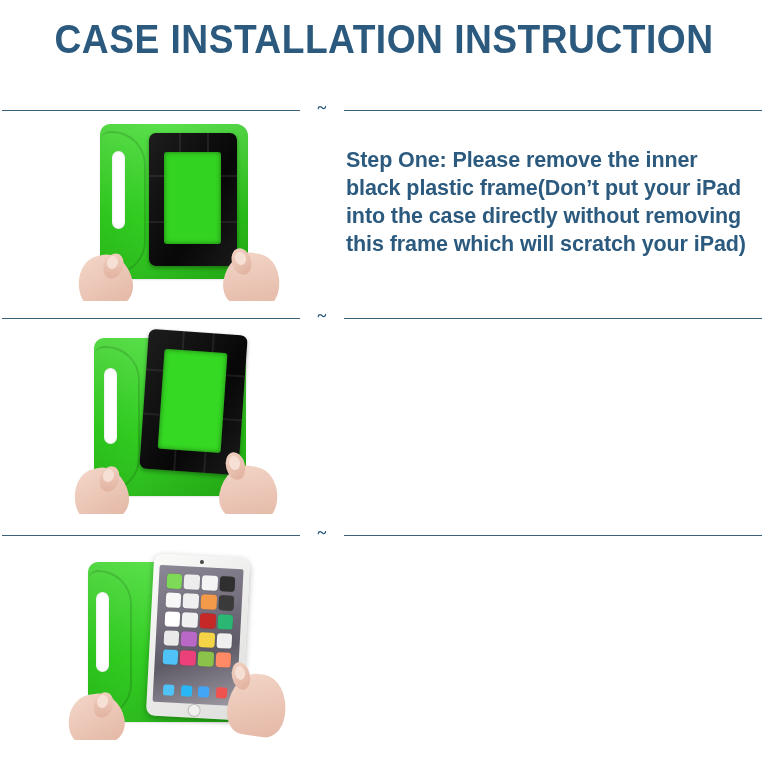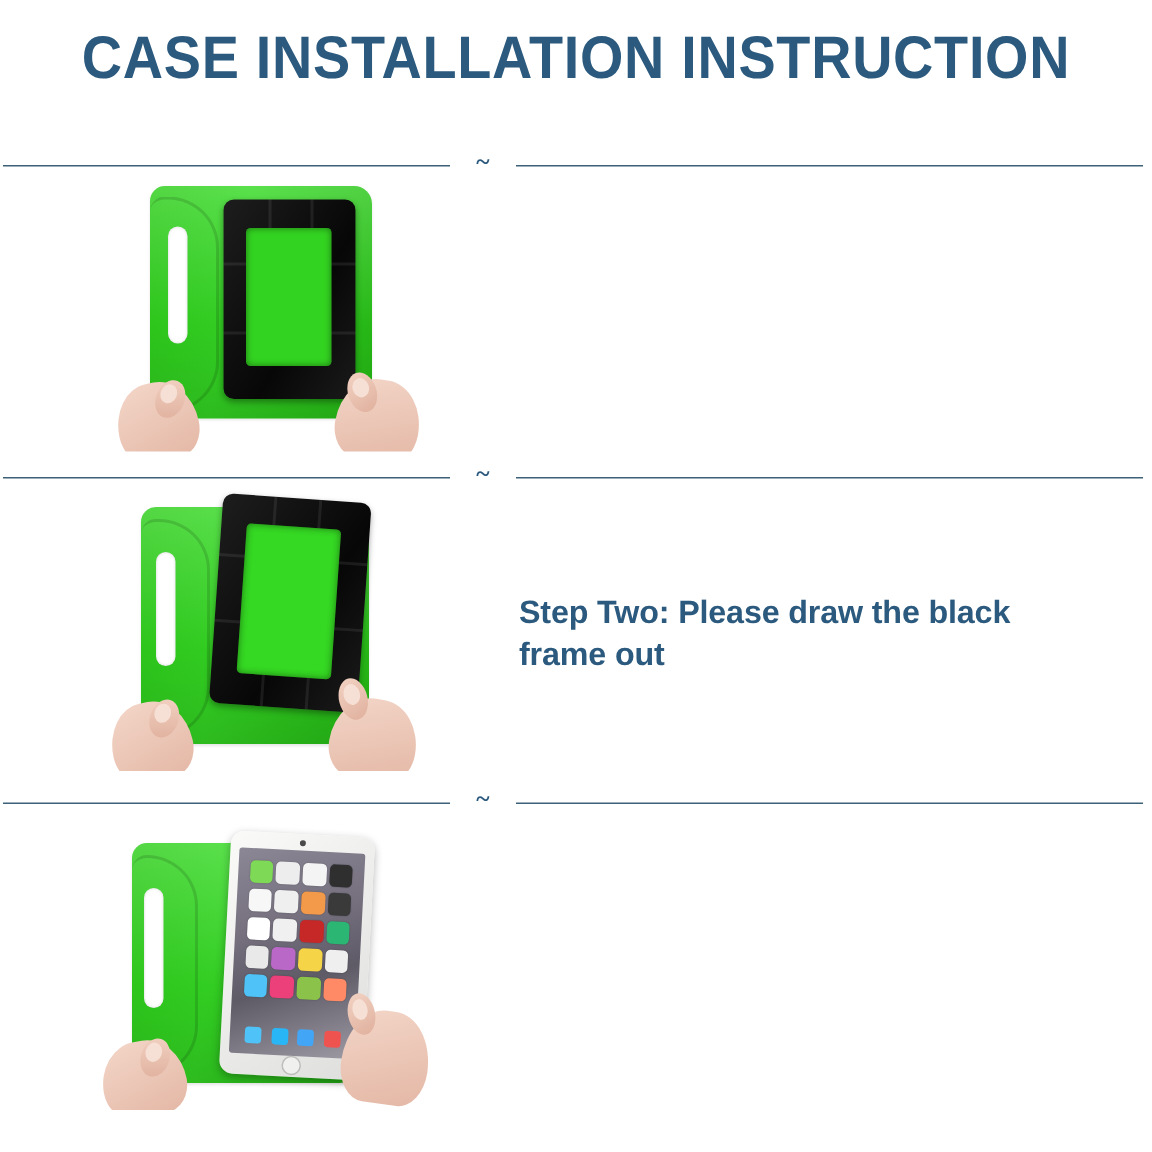--- a/index.html
+++ b/index.html
@@ -197,20 +197,21 @@
 
       <div class="hand" style="left:22px;top:140px;width:54px;height:52px;transform:rotate(-12deg);"></div>
       <div class="thumb" style="left:48px;top:138px;width:19px;height:26px;transform:rotate(22deg);"></div>
       <div class="nail" style="left:51px;top:141px;width:11px;height:13px;transform:rotate(22deg);"></div>
 
       <div class="hand" style="left:168px;top:138px;width:56px;height:54px;transform:rotate(10deg);"></div>
       <div class="thumb" style="left:176px;top:133px;width:19px;height:27px;transform:rotate(-18deg);"></div>
       <div class="nail" style="left:179px;top:137px;width:11px;height:13px;transform:rotate(-18deg);"></div>
     </div>
 
+    <div class="steptext" style="left:346px;top:33px;width:400px;">Step One: Please remove the inner black plastic frame(Don’t put your iPad into the case directly without removing this frame which will scratch your iPad)</div>
   </div>
 
   <div class="divider" style="top:311px;">
     <div class="ln ln-left"></div>
     <div class="orn">~</div>
     <div class="ln ln-right"></div>
   </div>
 
   <div class="row" style="top:322px;height:196px;">
 
@@ -236,21 +237,20 @@
 
       <div class="hand" style="left:18px;top:142px;width:54px;height:52px;transform:rotate(-12deg);"></div>
       <div class="thumb" style="left:44px;top:140px;width:19px;height:26px;transform:rotate(20deg);"></div>
       <div class="nail" style="left:47px;top:143px;width:11px;height:13px;transform:rotate(20deg);"></div>
 
       <div class="hand" style="left:164px;top:140px;width:58px;height:54px;transform:rotate(10deg);"></div>
       <div class="thumb" style="left:170px;top:126px;width:19px;height:28px;transform:rotate(-14deg);"></div>
       <div class="nail" style="left:173px;top:130px;width:11px;height:14px;transform:rotate(-14deg);"></div>
     </div>
 
-    <div class="steptext" style="left:346px;top:72px;width:390px;">Step Two: Please draw the black frame out</div>
   </div>
 
   <div class="divider" style="top:528px;">
     <div class="ln ln-left"></div>
     <div class="orn">~</div>
     <div class="ln ln-right"></div>
   </div>
 
   <div class="row" style="top:540px;height:200px;">
 

